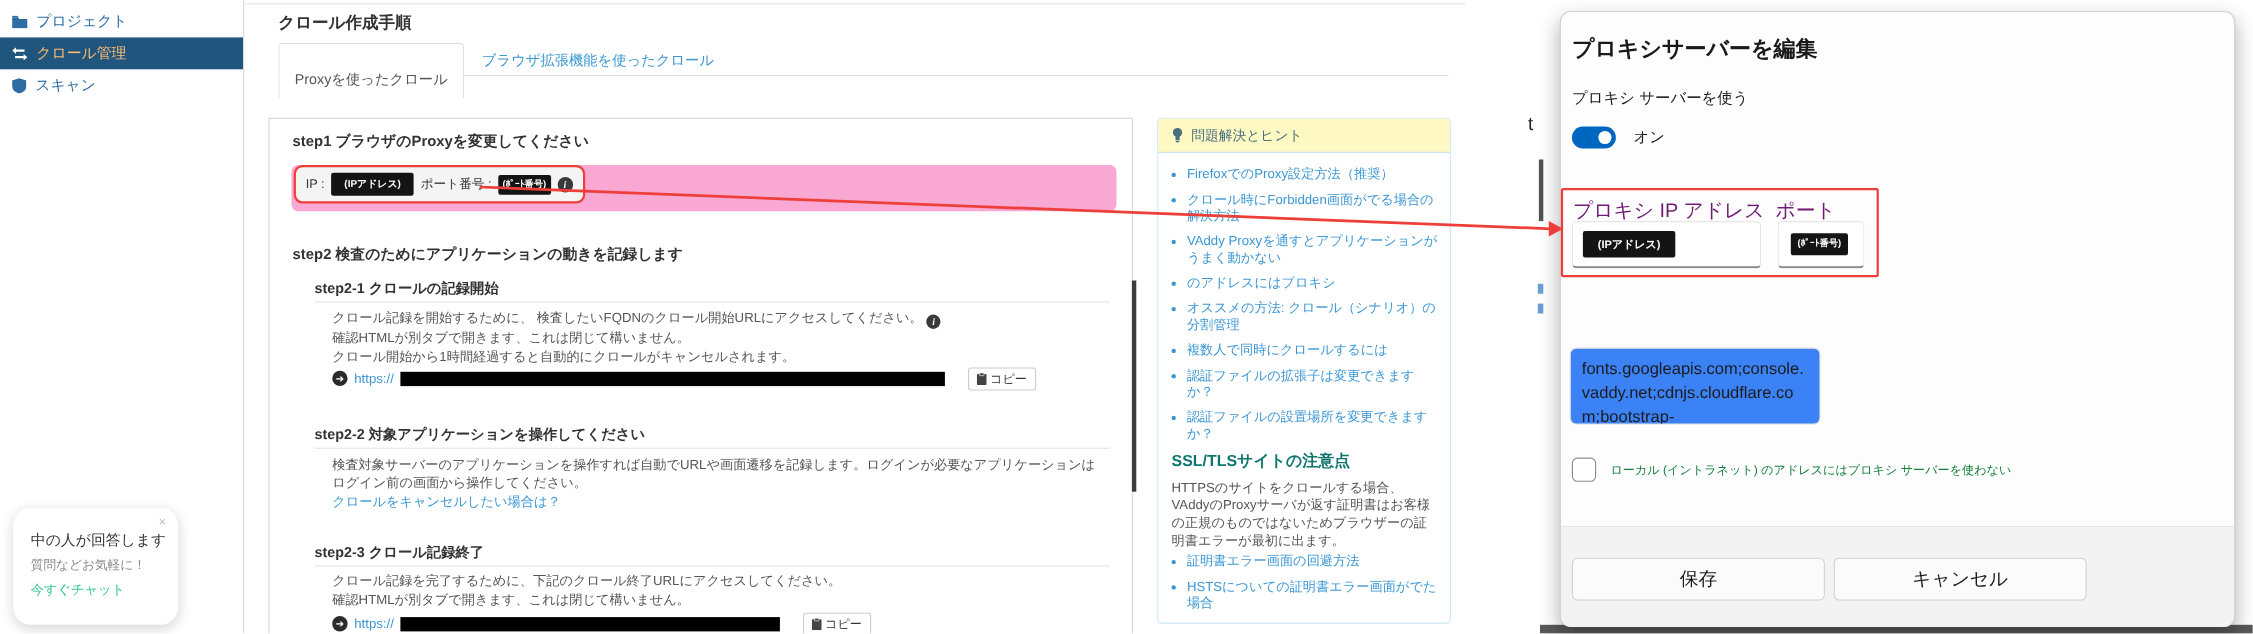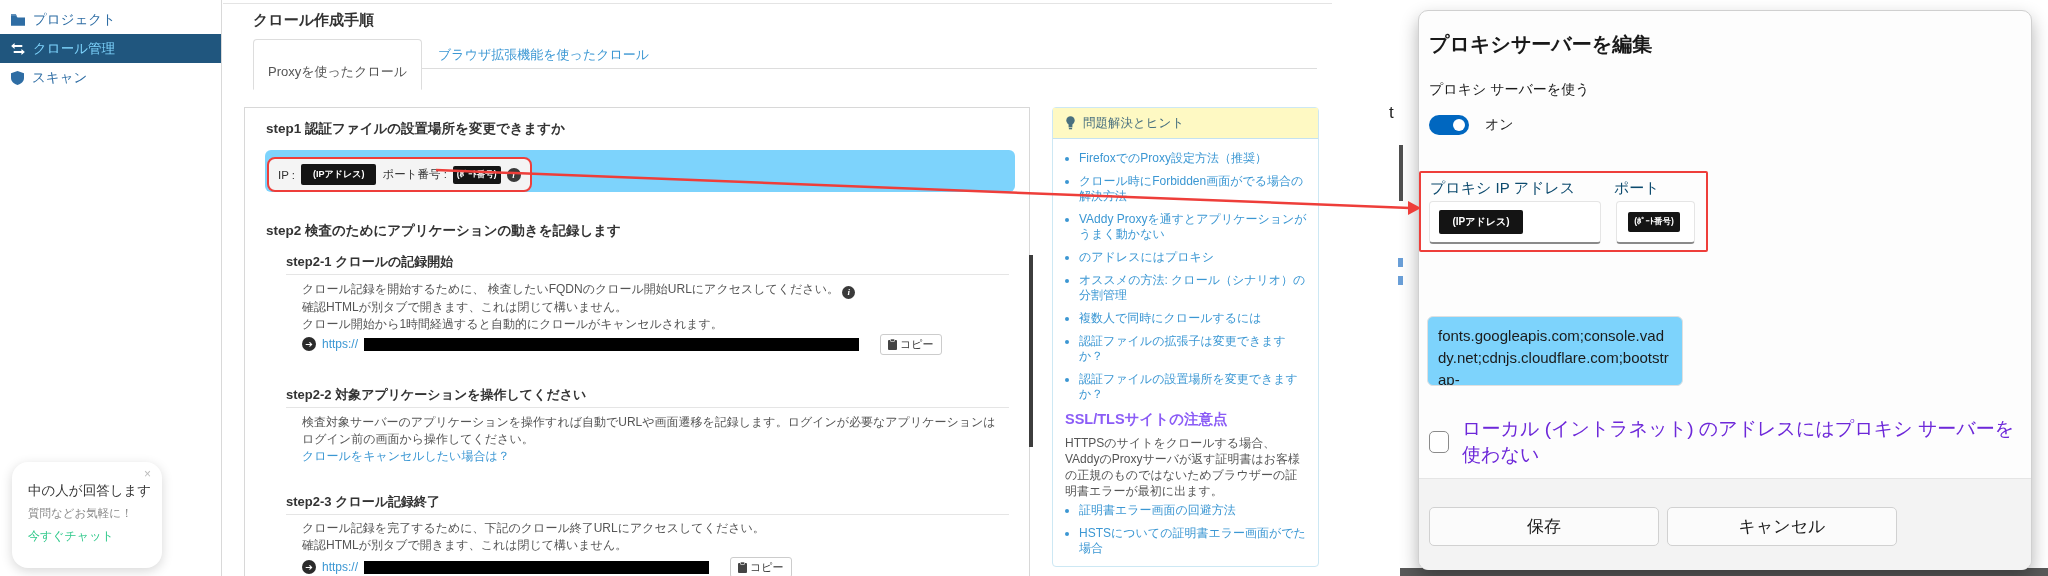--- a/index.html
+++ b/index.html
@@ -5,42 +5,42 @@
   html,body{margin:0;padding:0;}
   body{width:2048px;height:576px;position:relative;overflow:hidden;background:#fff;
        font-family:"Liberation Sans","DejaVu Sans",sans-serif;color:#333;}
   .abs{position:absolute;}
 
   
   #sidebar{left:0;top:0;width:221px;height:576px;background:#fff;text-align:right;}
   #sidebar-divider{left:221px;top:0;width:0;height:576px;border-left:1px solid #d9d9d9;}
   .side-item{display:flex;align-items:center;gap:8px;height:29px;padding-left:11px;
              font-size:13.5px;color:#2e6da4;cursor:pointer;}
-  .side-item.active{background:#20567e;color:#7dd3fc;}
+  .side-item.active{background:#20567e;color:#fdba74;}
   .side-item svg{flex:0 0 auto;}
 
   
   #content-topline{left:223px;top:3px;width:1109px;height:0;border-top:1px solid #e4e4e4;}
   #page-title{left:253px;top:11px;font-size:15px;font-weight:bold;color:#333;}
   #tabs{left:253px;top:39px;display:flex;z-index:2;}
   .tab-active{border:1px solid #ddd;border-bottom:1px solid #fff;border-radius:4px 4px 0 0;
               background:#fff;padding:23px 14px 8px;font-size:13px;color:#555;}
   .tab-plain{padding:7px 16px 8px;font-size:13px;color:#3b97d3;cursor:pointer;}
   #tab-rule{left:253px;top:68px;width:1064px;height:0;border-bottom:1px solid #ddd;z-index:1;}
 
   
   #step-card{left:244px;top:107px;width:784px;height:470px;background:#fff;
              border:1px solid #d8d8d8;}
   .sh1{position:absolute;font-size:13.5px;font-weight:bold;color:#333;white-space:nowrap;}
   .sh2{position:absolute;font-size:13px;font-weight:bold;color:#333;white-space:nowrap;}
   .hr{position:absolute;border-top:1px solid #e5e5e5;height:0;}
   .para{position:absolute;font-size:12px;line-height:17px;color:#555;}
   .blue-link{color:#3b97d3;cursor:pointer;}
-  #ip-strip{position:absolute;left:20px;top:42px;width:748px;height:42px;background:#7dd3fc;
-            border-radius:6px;display:flex;align-items:flex-end;padding-left:2px;z-index:1;}
+  #ip-strip{position:absolute;left:20px;top:42px;width:748px;height:42px;background:#f9a8d4;
+            border-radius:6px;display:flex;align-items:flex-start;padding-left:2px;z-index:1;}
   #ip-anno{display:inline-flex;align-items:center;gap:6px;border:2px solid #ee3e3a;
            border-radius:8px;padding:5px 9px;background:#f4f4f4;position:relative;z-index:6;}
   .ip-label{font-size:11.5px;color:#333;white-space:nowrap;}
   .chip{background:#141414;color:#fff;font-weight:bold;text-align:center;border-radius:2px;
         white-space:nowrap;}
   .chip-ip{font-size:9px;padding:4px 12px;}
   .chip-port{font-size:8.5px;padding:3px 4px;}
   .info-circle{display:inline-flex;align-items:center;justify-content:center;width:14px;height:14px;
                border-radius:50%;background:#3a3a3a;color:#fff;font-size:9px;font-weight:bold;
                font-family:"Liberation Serif",serif;font-style:italic;}
@@ -52,21 +52,21 @@
   .copy-btn{display:inline-flex;align-items:center;gap:3px;border:1px solid #ccc;border-radius:3px;
             background:#fff;font-size:11px;color:#333;padding:2px 7px;cursor:pointer;margin-left:15px;}
 
   
   #tips{left:1052px;top:107px;width:265px;height:458px;background:#fff;border:1px solid #cde8f4;
         border-radius:4px;z-index:1;}
   #tips-header{height:30px;background:#fef9c3;border-bottom:1px solid #c5e2f0;display:flex;
                align-items:center;gap:7px;padding-left:12px;font-size:12.5px;color:#49707f;}
   #tips ul{margin:12px 8px 0 10px;padding-left:16px;}
   #tips li{font-size:12px;line-height:15px;color:#3b97d3;margin-bottom:8px;cursor:pointer;}
-  #ssl-title{margin:4px 12px 6px;font-size:14.5px;font-weight:bold;color:#8b5cf6;}
+  #ssl-title{margin:4px 12px 6px;font-size:14.5px;font-weight:bold;color:#0f766e;}
   #ssl-text{margin:0 10px 4px 12px;font-size:12px;line-height:16px;color:#555;}
 
   
   #scroll-thumb{left:1029px;top:255px;width:4px;height:192px;background:#3d3d3d;z-index:3;}
 
   
   #chat{left:12px;top:462px;width:150px;height:106px;background:#fff;border-radius:16px;
         box-shadow:0 3px 12px rgba(0,0,0,.16);z-index:4;}
   #chat-close{position:absolute;top:5px;right:11px;font-size:12px;color:#bbb;cursor:pointer;}
   #chat-l1{position:absolute;left:16px;top:20px;font-size:13.5px;color:#333;}
@@ -81,30 +81,30 @@
   #shot-bottom{left:1400px;top:568px;width:648px;height:8px;background:#595959;z-index:1;}
 
   #dialog{left:1418px;top:10px;width:612px;height:558px;background:#fdfdfd;border:1px solid #d0d0d0;
           border-radius:10px;box-shadow:0 8px 18px rgba(0,0,0,.3);z-index:2;}
   #dlg-title{position:absolute;left:10px;top:20px;font-size:20px;font-weight:bold;color:#191919;}
   #dlg-useproxy{position:absolute;left:10px;top:70px;font-size:14px;color:#1b1b1b;}
   #dlg-toggle-row{position:absolute;left:10px;top:104px;display:flex;align-items:center;gap:16px;}
   .toggle{width:40px;height:20px;border-radius:10px;background:#0067c0;position:relative;cursor:pointer;}
   .toggle .knob{position:absolute;right:4px;top:4px;width:12px;height:12px;border-radius:50%;background:#fff;}
   #dlg-toggle-label{font-size:14px;color:#1b1b1b;}
-  .dlg-field-label{position:absolute;font-size:15px;color:#0c4a6e;}
+  .dlg-field-label{position:absolute;font-size:18px;color:#701a75;}
   .win-input{position:absolute;background:#fff;border:1px solid #e5e5e5;border-bottom:2px solid #8a8a8a;
              border-radius:4px;display:flex;align-items:center;}
   #dlg-bypass-text{position:absolute;left:10px;top:250px;width:600px;font-size:15px;line-height:21px;color:#1b1b1b;}
-  #dlg-bypass-box{position:absolute;left:8px;top:305px;width:256px;height:70px;border:1px solid #e0e0e0;
+  #dlg-bypass-box{position:absolute;left:8px;top:305px;width:228px;height:70px;border:1px solid #e0e0e0;
                   border-radius:6px;padding:8px 10px;font-size:15px;line-height:22px;color:#1b1b1b;
-                  word-break:break-all;overflow:hidden;background:#7dd3fc;box-sizing:border-box;}
+                  word-break:break-all;overflow:hidden;background:#3b82f6;box-sizing:border-box;}
   #dlg-check-row{position:absolute;left:10px;top:405px;display:flex;align-items:center;gap:13px;}
   .win-checkbox{width:20px;height:20px;border:1px solid #8b8b8b;border-radius:5px;background:#fff;cursor:pointer;}
-  #dlg-check-label{font-size:19px;color:#6d28d9;}
+  #dlg-check-label{font-size:11px;color:#15803d;}
   #dlg-footer{position:absolute;left:0;top:467px;width:100%;height:91px;background:#f3f3f3;
               border-top:1px solid #e5e5e5;border-radius:0 0 10px 10px;}
   .win-btn{position:absolute;top:28px;width:228px;height:37px;background:#fbfbfb;border:1px solid #d1d1d1;
            border-radius:5px;font-size:17px;color:#1b1b1b;display:flex;align-items:center;
            justify-content:center;cursor:pointer;}
 
   
   #red-overlay{left:0;top:0;width:2048px;height:576px;z-index:5;pointer-events:none;}
   #dlg-red-box{left:1419px;top:171px;width:285px;height:77px;border:2.5px solid #ee3e3a;
                border-radius:2px;z-index:6;pointer-events:none;}
@@ -139,21 +139,21 @@
 
 <div id="content-topline" class="abs"></div>
 <div id="page-title" class="abs">クロール作成手順</div>
 <div id="tabs" class="abs">
   <div class="tab-active">Proxyを使ったクロール</div>
   <div class="tab-plain">ブラウザ拡張機能を使ったクロール</div>
 </div>
 <div id="tab-rule" class="abs"></div>
 
 <div id="step-card" class="abs">
-  <div class="sh1" style="left:21px;top:12px;">step1 認証ファイルの設置場所を変更できますか</div>
+  <div class="sh1" style="left:21px;top:12px;">step1 ブラウザのProxyを変更してください</div>
 
   <div id="ip-strip">
     <div id="ip-anno">
       <span class="ip-label">IP :</span>
       <span class="chip chip-ip">(IPアドレス)</span>
       <span class="ip-label">ポート番号 :</span>
       <span class="chip chip-port">(ﾎﾟｰﾄ番号)</span>
       <span class="info-circle">i</span>
     </div>
   </div>

